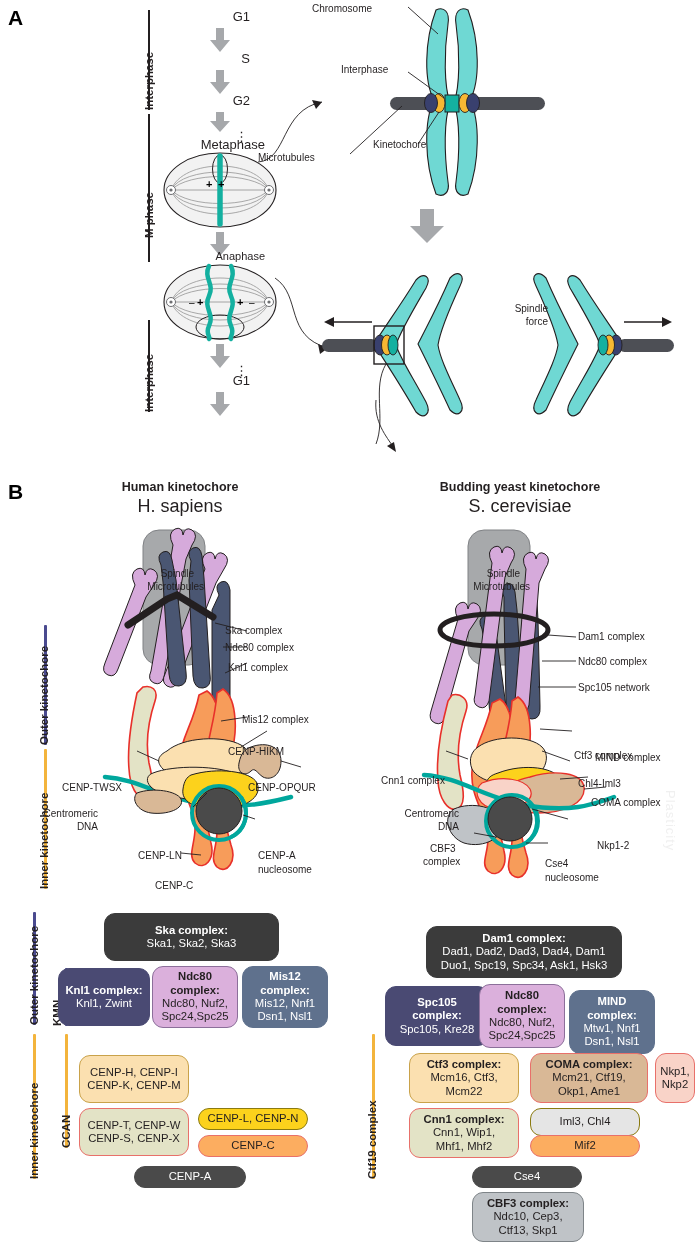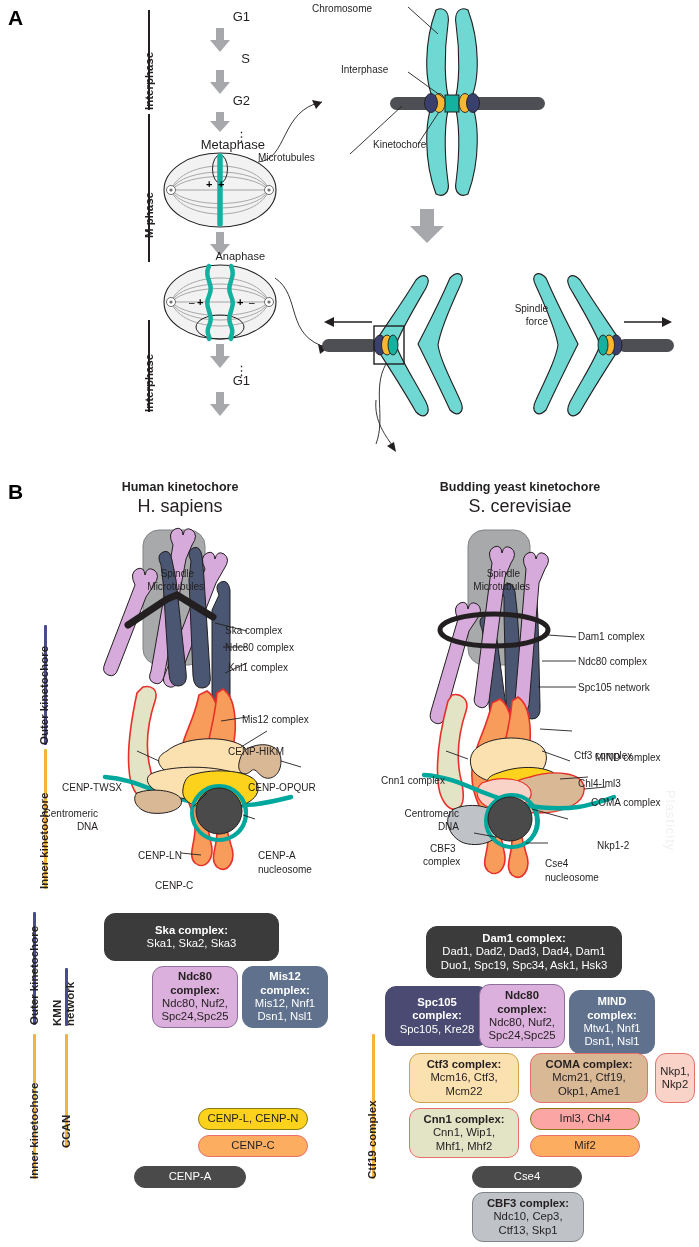--- a/index.html
+++ b/index.html
@@ -399,37 +399,49 @@
   <div class="abs vlabel" style="left:60px;top:1148px;">CCAN</div>
 
   <div class="brbar" style="left:372px;top:1034px;height:145px;background:#f3b43c;"></div>
   <div class="abs vlabel" style="left:366px;top:1179px;">Ctf19 complex</div>
 
   <div class="box" id="lh0" style="left: 104px; top: 913px; width: 175px; height: 48px; flex-direction: column; background: rgb(59, 59, 59); border: 1.6px solid rgb(59, 59, 59); color: rgb(255, 255, 255);">
     <b>Ska complex:</b>
     <span class="ln">Ska1, Ska2, Ska3</span>
   </div>
 
+  <div class="box" id="lh1" style="left: 58px; top: 968px; width: 92px; height: 58px; flex-direction: column; background: rgb(74, 74, 115); border: 1.6px solid rgb(74, 74, 115); color: rgb(255, 255, 255);">
+    <b>Knl1 complex:</b>
+    <span class="ln">Knl1, Zwint</span>
+  </div>
 
   <div class="box" id="lh2" style="left: 152px; top: 966px; width: 86px; height: 62px; flex-direction: column; background: rgb(219, 176, 220); border: 1.6px solid rgb(140, 111, 154); color: rgb(35, 31, 32);">
     <b style="white-space:pre-line;">Ndc80
 complex:</b>
     <span class="ln">Ndc80, Nuf2,</span>
     <span class="ln">Spc24,Spc25</span>
   </div>
 
   <div class="box" id="lh3" style="left: 242px; top: 966px; width: 86px; height: 62px; flex-direction: column; background: rgb(95, 113, 141); border: 1.6px solid rgb(95, 113, 141); color: rgb(255, 255, 255);">
     <b style="white-space:pre-line;">Mis12
 complex:</b>
     <span class="ln">Mis12, Nnf1</span>
     <span class="ln">Dsn1, Nsl1</span>
   </div>
 
-
-
+  <div class="box" id="lh4" style="left: 79px; top: 1055px; width: 110px; height: 48px; flex-direction: column; background: rgb(251, 224, 176); border: 1.6px solid rgb(201, 162, 74); color: rgb(35, 31, 32);">
+    <span class="ln">CENP-H, CENP-I</span>
+    <span class="ln">CENP-K, CENP-M</span>
+  </div>
+
+
+  <div class="box" id="lh6" style="left: 79px; top: 1108px; width: 110px; height: 48px; flex-direction: column; background: rgb(227, 227, 198); border: 1.6px solid rgb(232, 112, 106); color: rgb(35, 31, 32);">
+    <span class="ln">CENP-T, CENP-W</span>
+    <span class="ln">CENP-S, CENP-X</span>
+  </div>
 
   <div class="box" id="lh7" style="left: 198px; top: 1108px; width: 110px; height: 22px; background: rgb(252, 210, 28); border: 1.6px solid rgb(138, 122, 16); color: rgb(35, 31, 32);">
     <span class="ln">CENP-L, CENP-N</span>
   </div>
 
   <div class="box" id="lh8" style="left: 198px; top: 1135px; width: 110px; height: 22px; background: rgb(252, 173, 96); border: 1.6px solid rgb(232, 112, 106); color: rgb(35, 31, 32);">
     <span class="ln">CENP-C</span>
   </div>
 
   <div class="box" id="lh9" style="left: 134px; top: 1166px; width: 112px; height: 22px; background: rgb(74, 74, 74); border: 1.6px solid rgb(74, 74, 74); color: rgb(255, 255, 255);">
@@ -478,21 +490,21 @@
     <span class="ln">Nkp1,</span>
     <span class="ln">Nkp2</span>
   </div>
 
   <div class="box" id="ly7" style="left: 409px; top: 1108px; width: 110px; height: 50px; flex-direction: column; background: rgb(227, 227, 198); border: 1.6px solid rgb(232, 112, 106); color: rgb(35, 31, 32);">
     <b>Cnn1 complex:</b>
     <span class="ln">Cnn1, Wip1,</span>
     <span class="ln">Mhf1, Mhf2</span>
   </div>
 
-  <div class="box" id="ly8" style="left: 530px; top: 1108px; width: 110px; height: 22px; background: #fca5a5; border: 1.6px solid rgb(138, 122, 16); color: rgb(35, 31, 32);">
+  <div class="box" id="ly8" style="left: 530px; top: 1108px; width: 110px; height: 28px; background: #e5e5e5; border: 1.6px solid rgb(138, 122, 16); color: rgb(35, 31, 32);">
     <span class="ln">Iml3, Chl4</span>
   </div>
 
   <div class="box" id="ly9" style="left: 530px; top: 1135px; width: 110px; height: 22px; background: rgb(252, 173, 96); border: 1.6px solid rgb(232, 112, 106); color: rgb(35, 31, 32);">
     <span class="ln">Mif2</span>
   </div>
 
   <div class="box" id="ly10" style="left: 472px; top: 1166px; width: 110px; height: 22px; background: rgb(74, 74, 74); border: 1.6px solid rgb(74, 74, 74); color: rgb(255, 255, 255);">
     <span class="ln">Cse4</span>
   </div>

